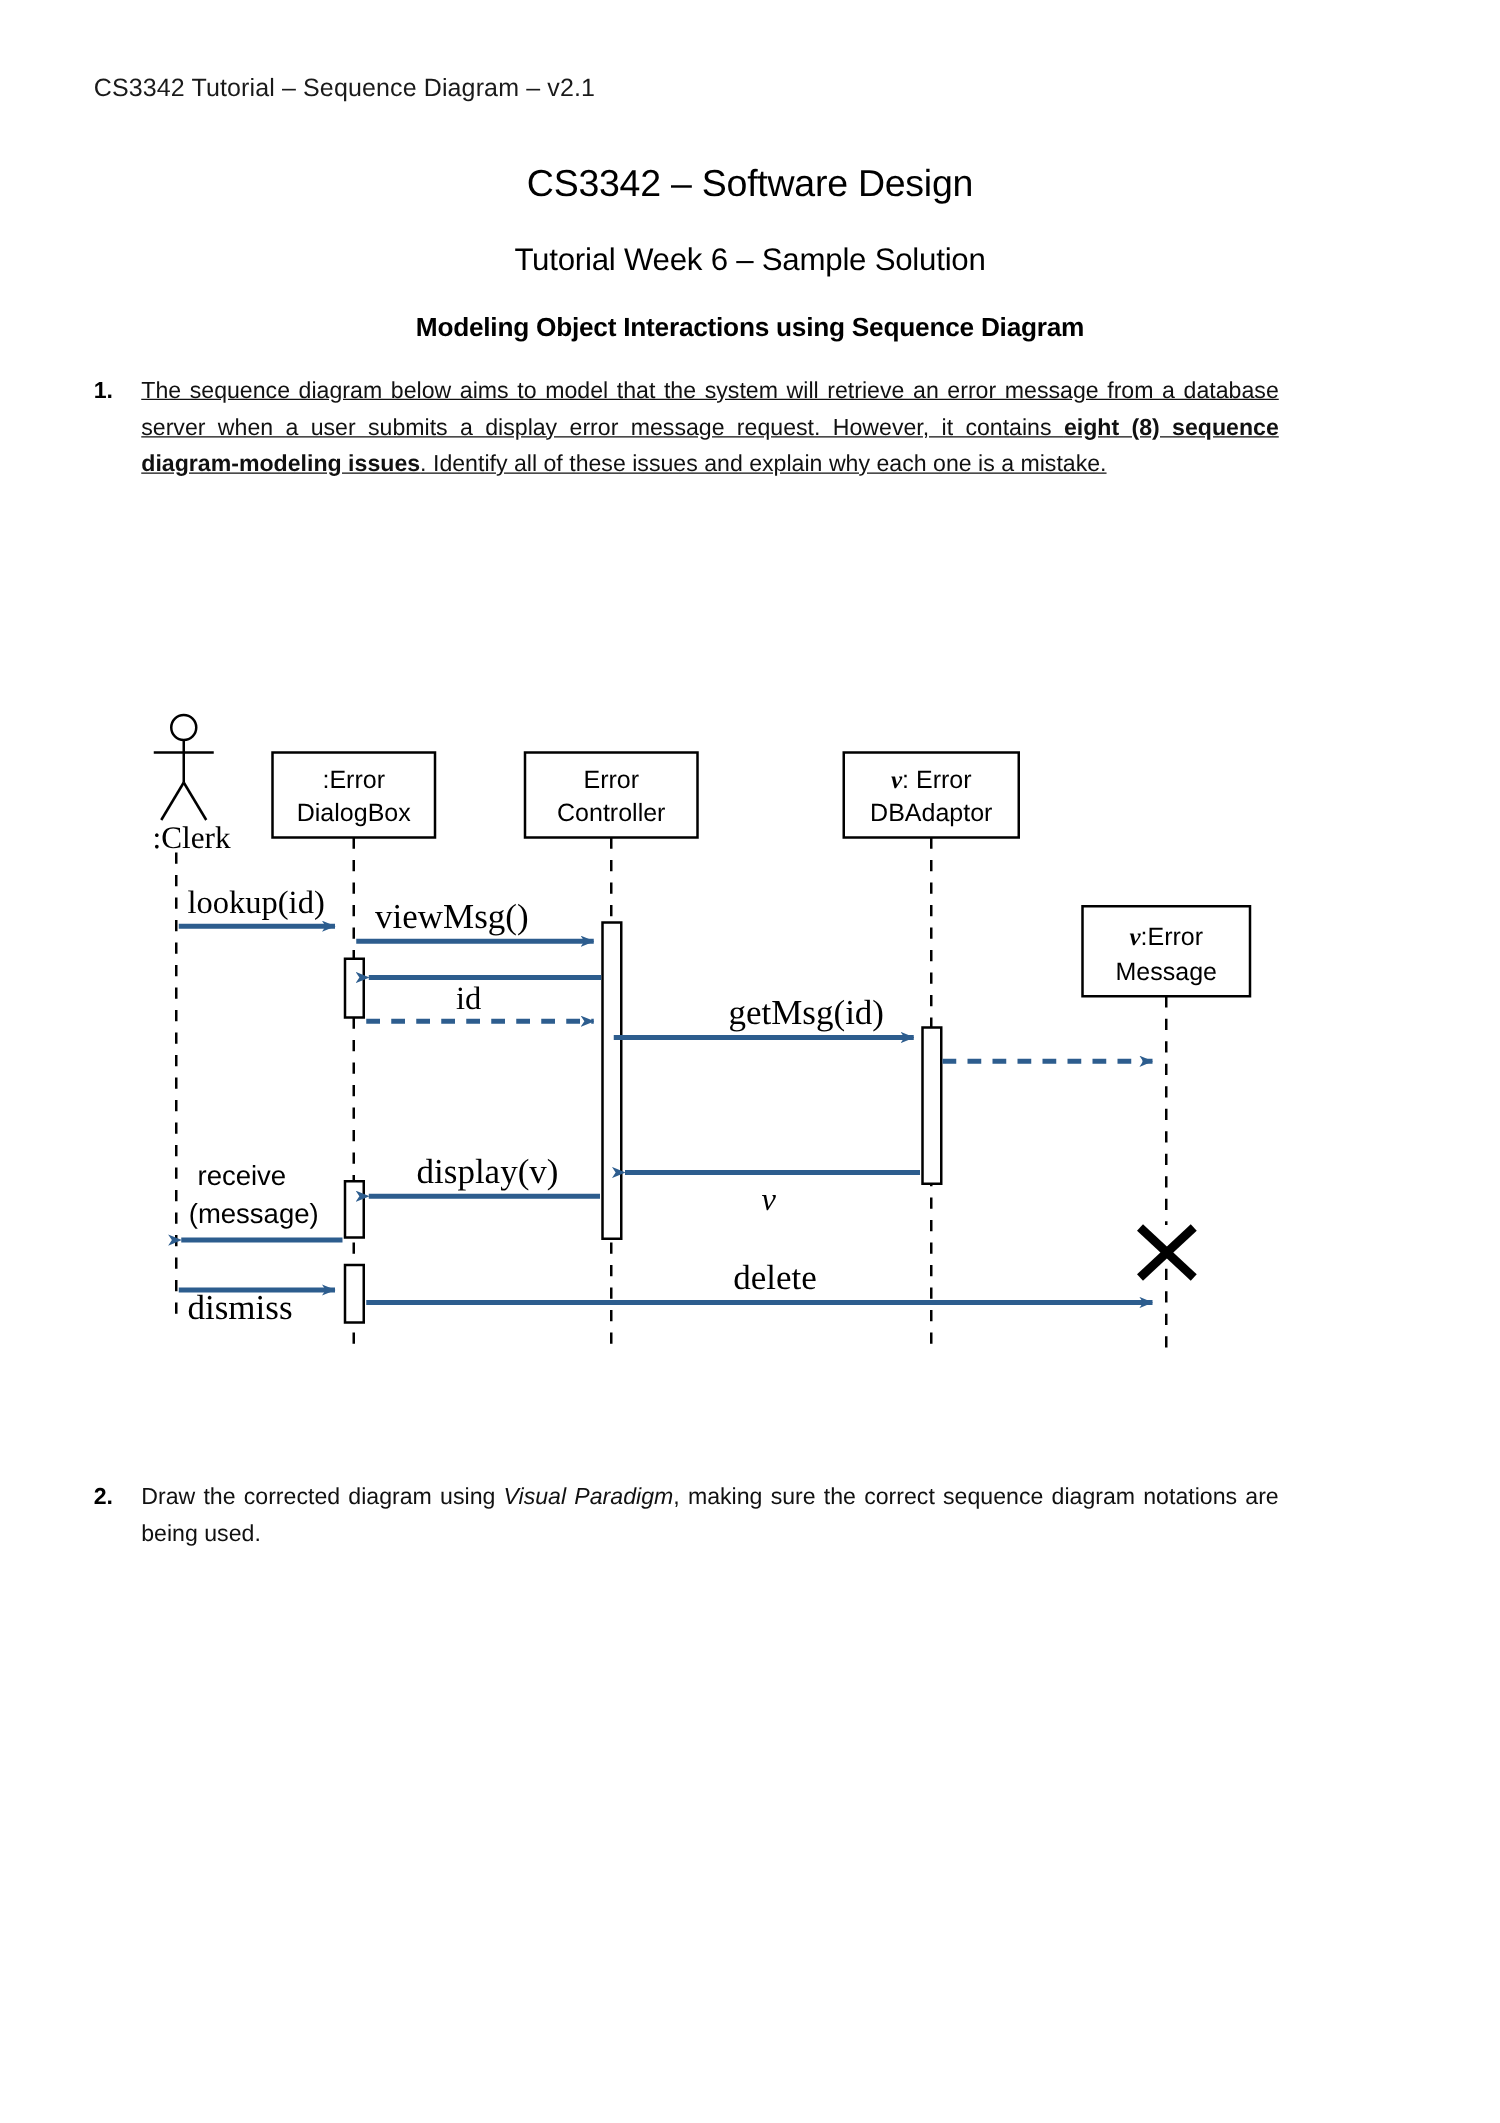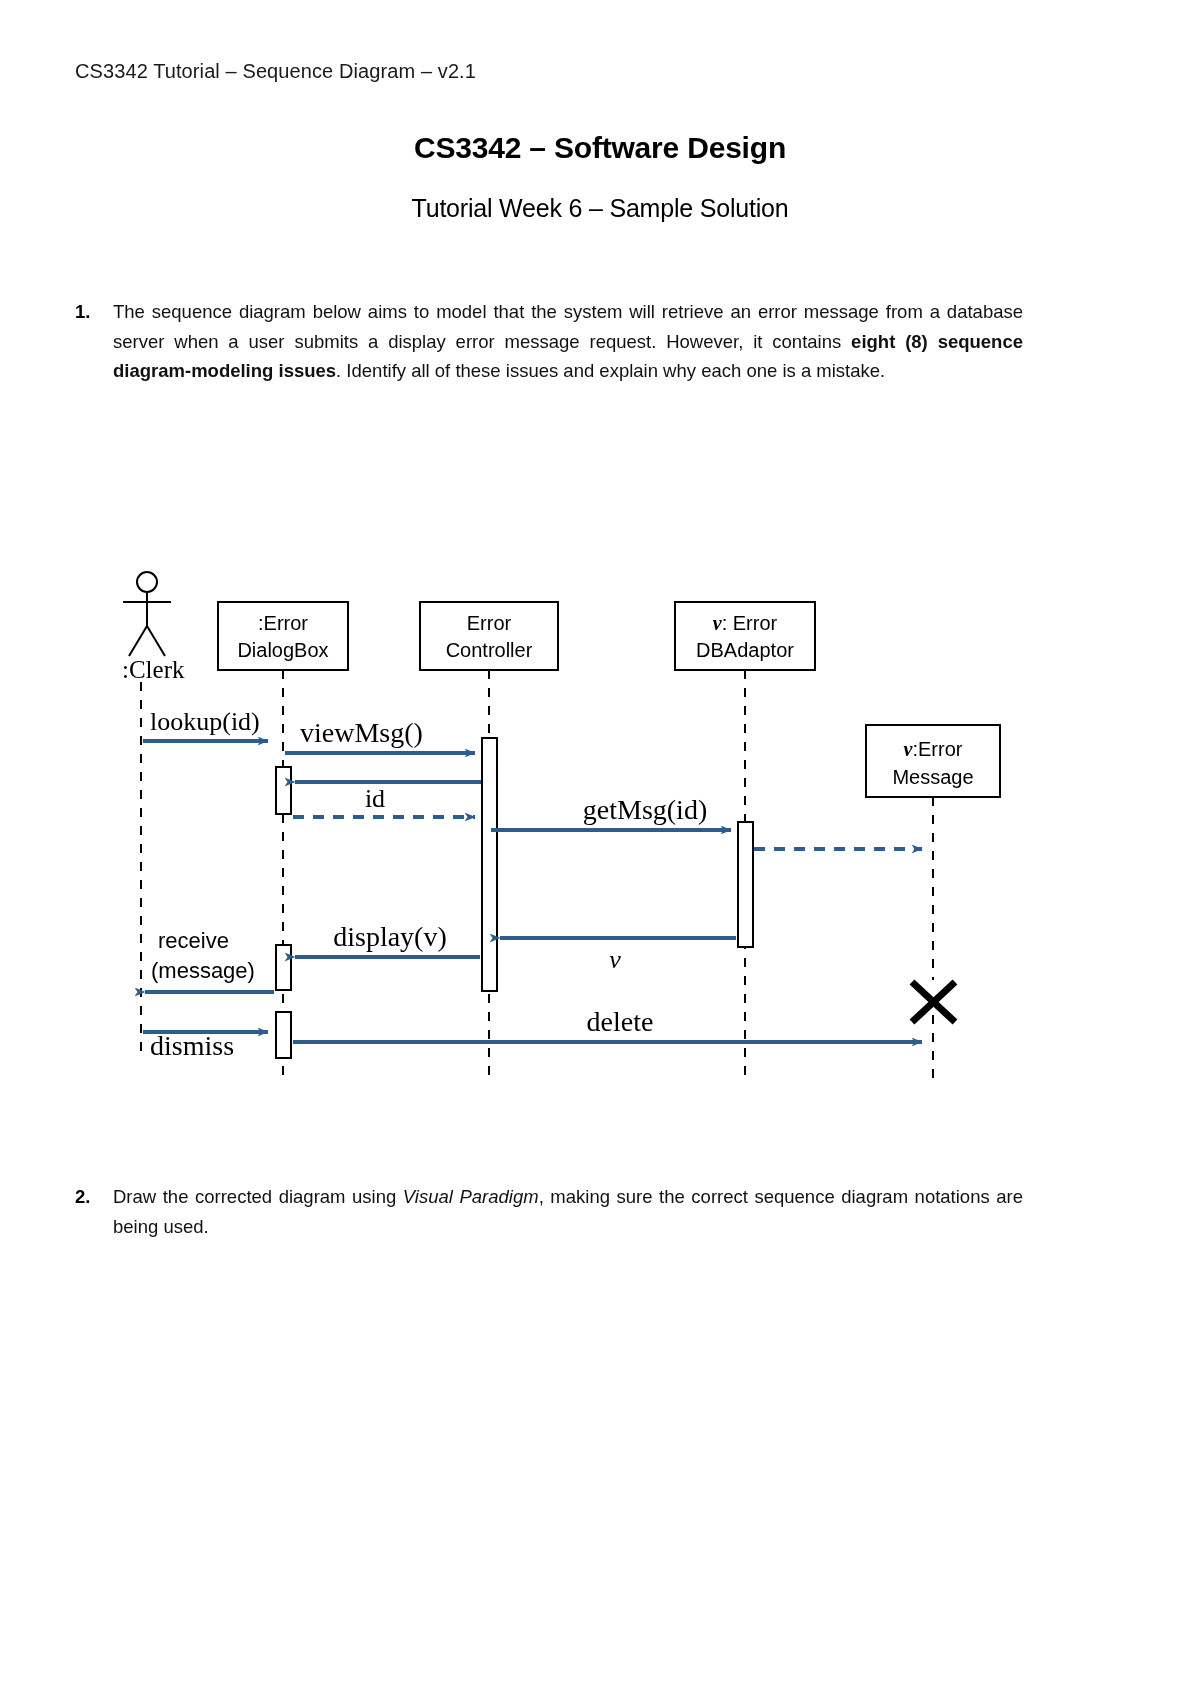--- a/index.html
+++ b/index.html
@@ -10,21 +10,21 @@
   }
   .page{position:absolute;inset:0;}
 
   .running-head{
     position:absolute;left:75px;top:60px;
     font-size:20px;letter-spacing:.1px;color:#1a1a1a;
   }
 
   h1.doc-title{
     position:absolute;left:0;right:0;top:131px;margin:0;
-    text-align:center;font-size:30px;font-weight:bold;letter-spacing:-.2px;
+    text-align:center;font-size:30px;font-weight:normal;letter-spacing:-.2px;
   }
   h2.doc-subtitle{
     position:absolute;left:0;right:0;top:194px;margin:0;
     text-align:center;font-size:25px;font-weight:normal;letter-spacing:-.2px;
   }
   h3.doc-subsubtitle{
     position:absolute;left:0;right:0;top:251px;margin:0;
     text-align:center;font-size:21px;font-weight:bold;letter-spacing:-.2px;
   }
 
@@ -34,37 +34,38 @@
     line-height:29px;
   }
   .qbody{
     font-size:18.5px;line-height:29.5px;text-align:justify;
     color:#111;
   }
   .qbody b{font-weight:bold;}
   .qbody i{}
 
   #q1{left:75px;top:297px;width:950px;}
-  #q1 .qbody{width:910px;}
+  #q1 .qbody{width:910px;text-decoration:underline;}
   #q2{left:75px;top:1182px;width:950px;}
   #q2 .qbody{width:910px;}
 
   
   #diagram{position:absolute;left:100px;top:560px;width:950px;height:540px;}
   #diagram svg{display:block;}
 </style>
 </head>
 <body>
 
 <div class="page">
 
   <div class="running-head">CS3342 Tutorial – Sequence Diagram – v2.1</div>
 
   <h1 class="doc-title">CS3342 – Software Design</h1>
   <h2 class="doc-subtitle">Tutorial Week 6 – Sample Solution</h2>
+  <h3 class="doc-subsubtitle">Modeling Object Interactions using Sequence Diagram</h3>
 
   <div class="qblock" id="q1">
     <div class="qnum">1.</div>
     <div class="qbody" id="q1body"><span>The sequence diagram below aims to model that the system will retrieve an error message from a database server when a user submits a display error message request. However, it contains </span><b>eight (8) sequence diagram-modeling issues</b><span>. Identify all of these issues and explain why each one is a mistake.</span></div>
   </div>
 
   <div class="qblock" id="q2">
     <div class="qnum">2.</div>
     <div class="qbody" id="q2body"><span>Draw the corrected diagram using </span><i>Visual Paradigm</i><span>, making sure the correct sequence diagram notations are being used.</span></div>
   </div>

